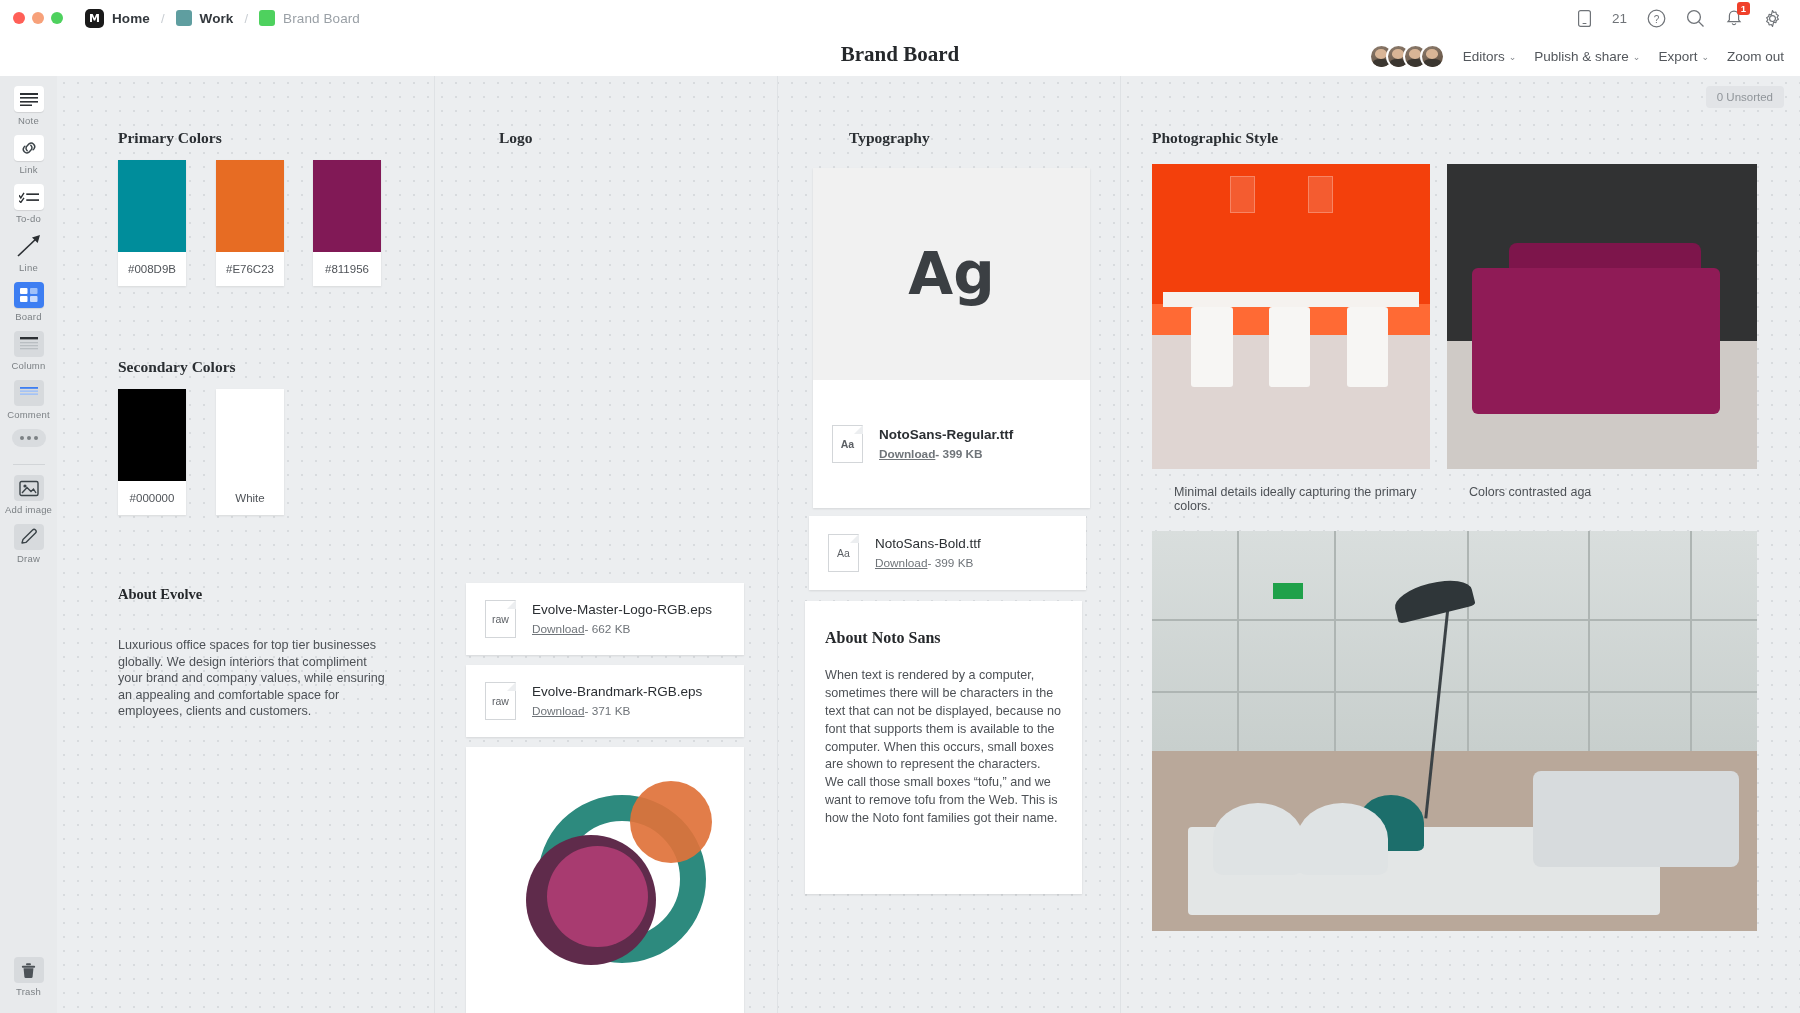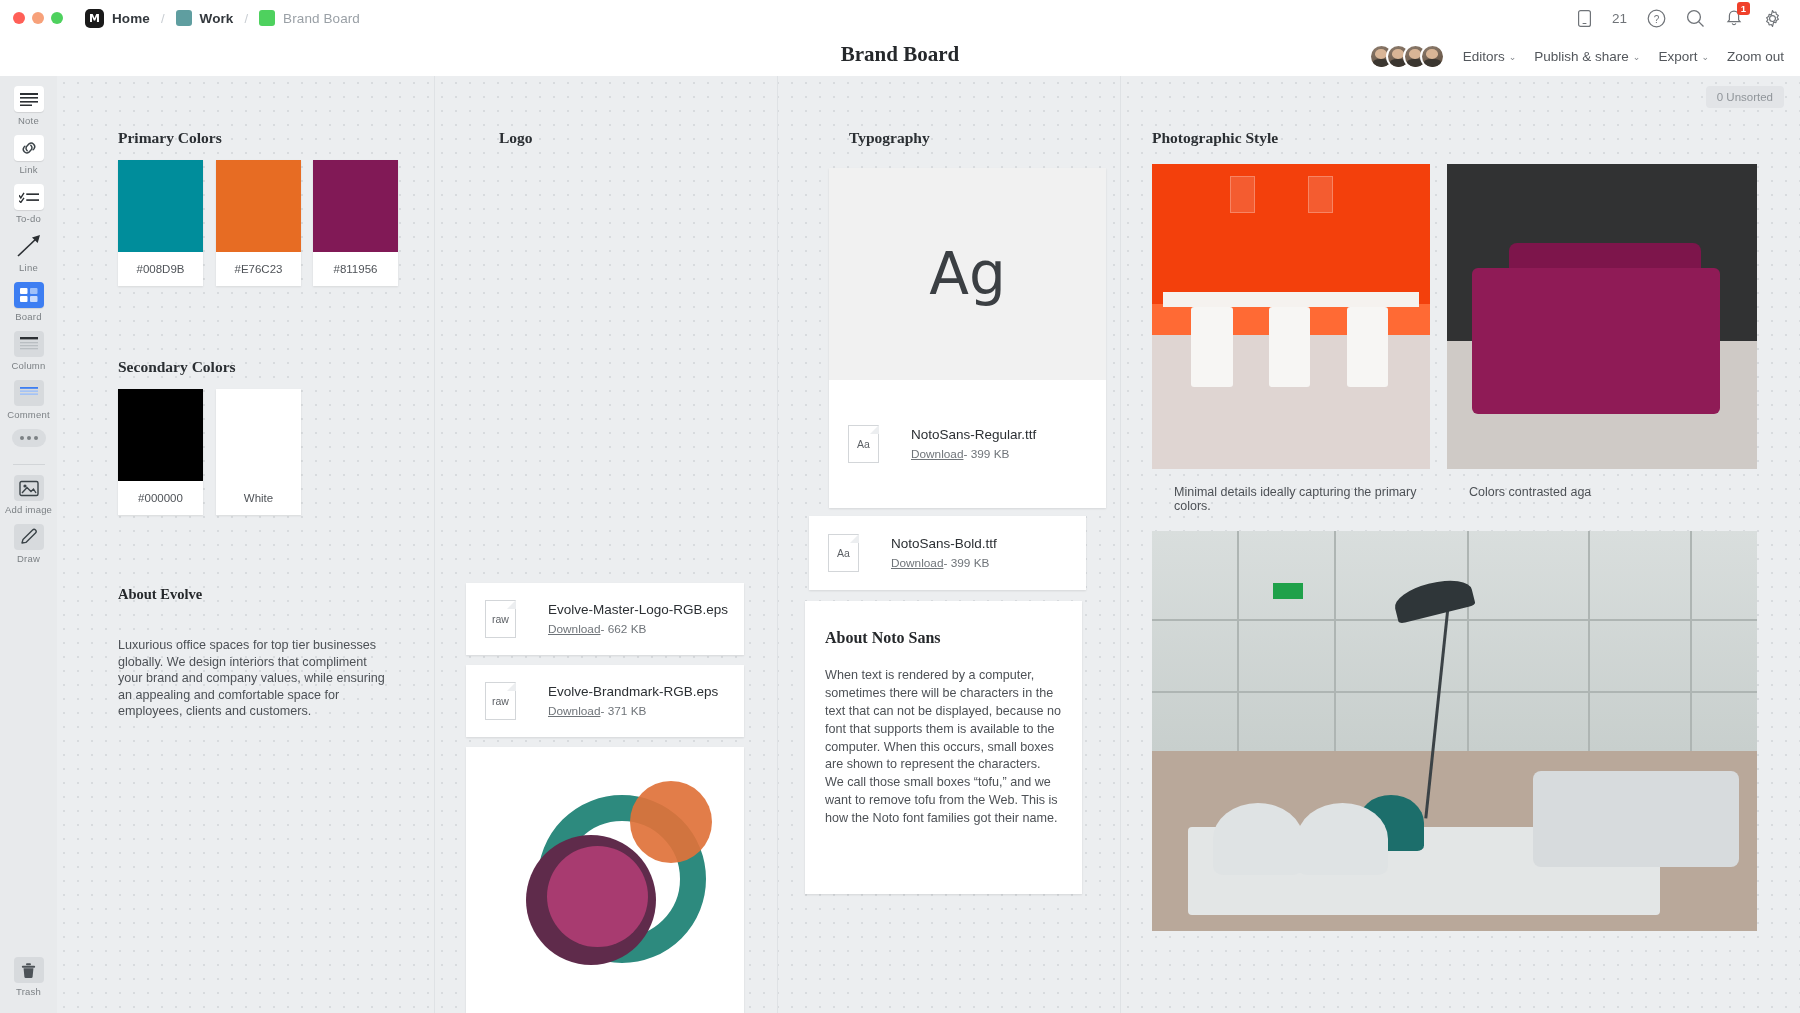--- a/index.html
+++ b/index.html
@@ -113,40 +113,40 @@
 
   
   .col-sep { position: absolute; top: 0; width: 1px; height: 937px; background: #dfe2e5; }
 
   .colhead {
     position: absolute; font-family: "Liberation Serif", serif;
     font-size: 15.5px; font-weight: bold; color: #2b2f33;
   }
 
   .swatch {
-    position: absolute; width: 85px; background: #fff;
+    position: absolute; width: 68px; background: #fff;
     box-shadow: 0 1px 2px rgba(0,0,0,.09);
   }
   .swatch .chip { width: 100%; height: 92px; }
   .swatch .hex {
     text-align: center; font-size: 11.5px; color: #4f5358;
     padding: 11px 0 11px; font-family: "Liberation Sans", sans-serif;
   }
 
   .about-head {
     position: absolute; font-family: "Liberation Serif", serif;
     font-size: 14.5px; font-weight: bold; color: #25282b;
   }
   .about-body {
     position: absolute; font-size: 12.6px; line-height: 1.32; color: #4d5156; width: 268px;
   }
 
   .card { position: absolute; background: #fff; box-shadow: 0 1px 2px rgba(0,0,0,.10); }
 
-  .filecard { position: absolute; background: #fff; box-shadow: 0 1px 2px rgba(0,0,0,.10); display: flex; align-items: center; gap: 16px; }
+  .filecard { position: absolute; background: #fff; box-shadow: 0 1px 2px rgba(0,0,0,.10); display: flex; align-items: center; }
   .fileicon {
     width: 31px; height: 38px; margin: 0 16px 0 19px; position: relative;
     background: #fff; border: 1px solid #d3d6d9; flex: none;
     display: flex; align-items: center; justify-content: center;
   }
   .fileicon span { font-size: 10.5px; color: #5b5f64; }
   .fileicon::after {
     content: ""; position: absolute; top: -1px; right: -1px;
     border-width: 0 0 9px 9px; border-style: solid; border-color: transparent transparent #eceef0 transparent;
   }
@@ -494,21 +494,21 @@
     <div class="logoart" style="left:34px; top:16px; width:215px; height:215px;">
       <div class="ring" style="left:38px; top:32px; width:168px; height:168px; border-width:26px;"></div>
       <div class="c-orange" style="left:130px; top:18px; width:82px; height:82px; opacity:.92;"></div>
       <div class="c-plum" style="left:26px; top:72px; width:130px; height:130px;"></div>
       <div class="c-mag" style="left:47px; top:83px; width:101px; height:101px;"></div>
     </div>
   </div>
 
   <div class="colhead" style="left:792px; top:53px;">Typography</div>
 
-  <div class="fontcard" style="left:772px; top:92px; width:277px; height:340px;">
+  <div class="fontcard" style="left:756px; top:92px; width:277px; height:340px;font-weight:bold;">
     <div class="fontprev" style="height:212px;">
       <span>Ag</span>
     </div>
     <div class="filecard" style="position:relative; left:0; top:0; width:277px; height:128px; box-shadow:none;">
       <div class="fileicon">
           <span>Aa</span>
         </div>
       <div class="fileinfo">
         <div class="fname">NotoSans-Regular.ttf</div>
         <div class="fmeta">

